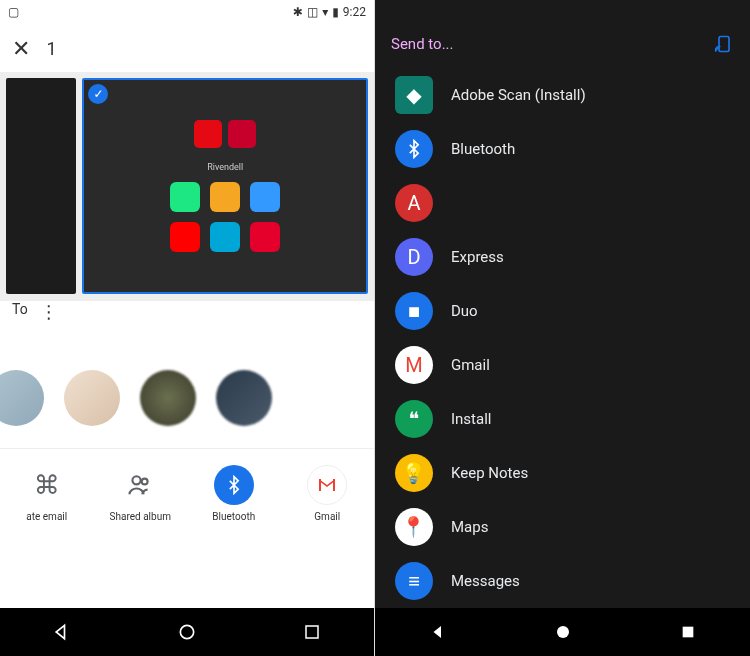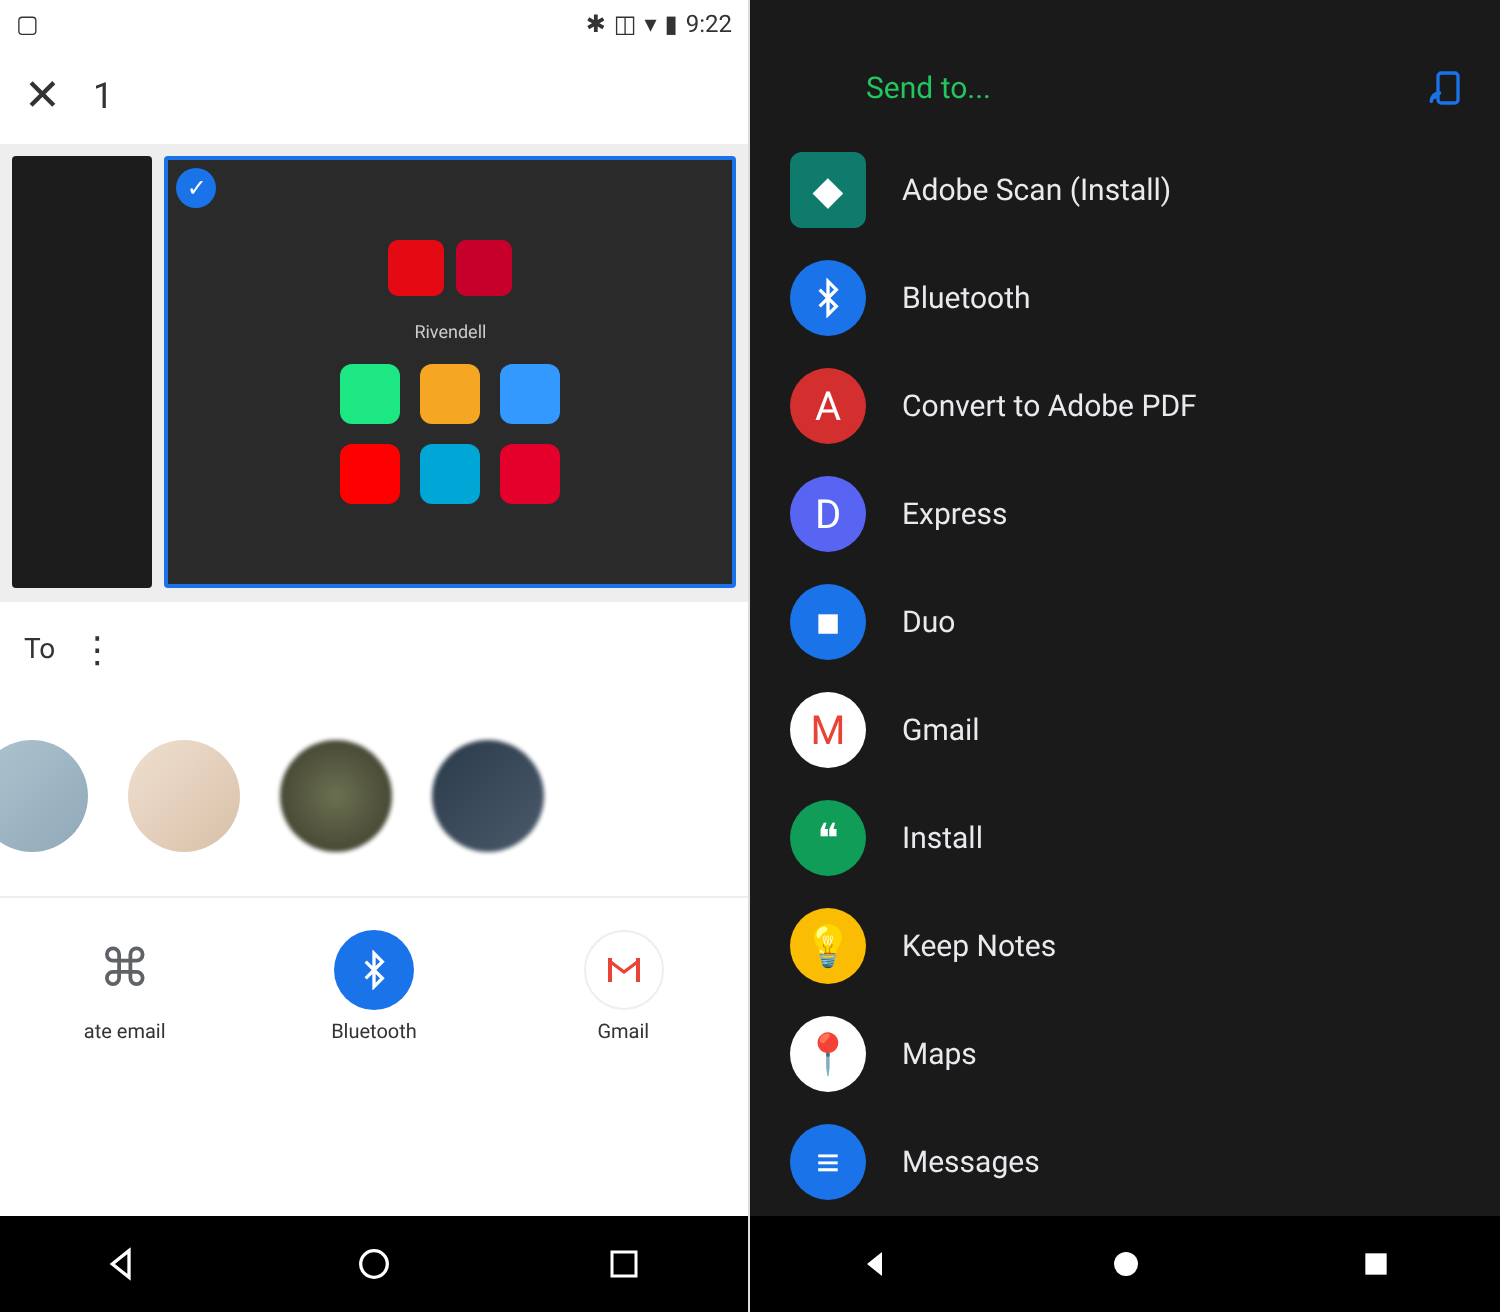--- a/index.html
+++ b/index.html
@@ -14,41 +14,41 @@
 .header { height: 48px; display: flex; align-items: center; padding: 0 12px; gap: 16px; }
 .close-btn { font-size: 22px; color: #333; cursor: pointer; }
 .header-title { font-size: 18px; color: #333; }
 .thumb-area { height: 228px; background: #eee; display: flex; gap: 6px; padding: 6px; position: relative; }
 .thumb { flex: 1; background: #2a2a2a; border-radius: 2px; position: relative; display: flex; flex-direction: column; align-items: center; justify-content: center; }
 .thumb.sel { border: 2px solid #1a73e8; flex: 2; }
 .check { position: absolute; top: 4px; left: 4px; width: 20px; height: 20px; background: #1a73e8; border-radius: 50%; color: #fff; font-size: 12px; display: flex; align-items: center; justify-content: center; }
 .thumb.small { flex: 0.5; background: #1c1c1c;}
 .app-grid { display: grid; grid-template-columns: repeat(3, 30px); gap: 10px; }
 .app-icon { width: 30px; height: 30px; border-radius: 6px; }
-.to-row { height: 48px; display: flex; align-items: center; padding: 0 12px; border-top: 1px solid #eee; }
+.to-row { height: 48px; display: flex; padding: 0 12px; border-top: 1px solid #eee; }
 .to-label { font-size: 14px; color: #333; margin-right: 12px; }
 .to-input { flex: 1; border: none; outline: none; font-size: 14px; color: #888; }
 .more-btn { font-size: 18px; color: #333; cursor: pointer; }
 .contacts { height: 100px; display: flex; align-items: center; gap: 20px; padding: 12px 0 12px 8px; overflow: hidden; }
 .avatar { width: 56px; height: 56px; border-radius: 50%; background: #ccc; flex-shrink: 0; }
 .avatar.a1 { background: linear-gradient(135deg,#b0c4d0,#8fa8b8); margin-left: -20px; }
 .avatar.a2 { background: linear-gradient(135deg,#f0e0d0,#d8c0a8); }
 .avatar.a3 { background: radial-gradient(circle,#6b7050,#3a3a2a); filter: blur(1px); }
 .avatar.a4 { background: linear-gradient(135deg,#2a3a4a,#4a5a6a); filter: blur(1px); }
 .share-row { height: 90px; display: flex; align-items: center; justify-content: space-around; padding: 8px 0; border-top: 1px solid #eee; }
 .share-item { display: flex; flex-direction: column; align-items: center; gap: 6px; width: 72px; cursor: pointer; }
 .share-icon { width: 40px; height: 40px; border-radius: 50%; display: flex; align-items: center; justify-content: center; font-size: 20px; }
 .share-label { font-size: 10px; color: #333; text-align: center; line-height: 1.2; }
 .nav-bar { height: 48px; background: #000; display: flex; align-items: center; justify-content: space-around; position: absolute; bottom: 0; left: 0; right: 0; }
 .nav-btn { color: #fff; font-size: 18px; cursor: pointer; display: flex; align-items: center; justify-content: center; width: 60px; }
 
 
 .dark-status { height: 20px; }
 .send-header { height: 48px; display: flex; align-items: center; justify-content: space-between; padding: 0 16px; }
-.send-title { color: #22c55e; font-size: 15px; margin-left: 42px; }
+.send-title { color: #f0abfc; font-size: 15px; }
 .cast-icon { color: #1a73e8; font-size: 18px; }
 .app-list { padding: 0 12px; overflow: hidden; }
 .app-item { height: 54px; display: flex; align-items: center; gap: 18px; cursor: pointer; padding-left: 8px; }
 .app-item-icon { width: 38px; height: 38px; border-radius: 50%; display: flex; align-items: center; justify-content: center; font-size: 20px; color: #fff; flex-shrink: 0; }
 .app-item-label { color: #e8eaed; font-size: 15px; }
 .nav-bar-dark { height: 48px; background: #000; display: flex; align-items: center; justify-content: space-around; position: absolute; bottom: 0; left: 0; right: 0; }
 
 svg { display: block; }
 </style>
 </head>
@@ -98,20 +98,31 @@
     <div class="avatar a1"></div>
     <div class="avatar a2"></div>
     <div class="avatar a3"></div>
     <div class="avatar a4"></div>
   </div>
 
   <div class="share-row">
     <div class="share-item">
       <div class="share-icon" style="color:#5f6368;font-size:26px">⌘</div>
       <span class="share-label">ate email</span>
+    </div>
+    <div class="share-item">
+      <div class="share-icon" style="color:#5f6368">
+        <svg width="28" height="28" viewBox="0 0 24 24" fill="none" stroke="#5f6368" stroke-width="1.8">
+            <circle cx="9" cy="8" r="3.5"></circle>
+            <circle cx="16" cy="9" r="2.5"></circle>
+            <path d="M3 20c0-3 3-5 6-5s6 2 6 5"></path>
+            <path d="M14 20c0-2 2-4 4.5-4"></path>
+          </svg>
+      </div>
+      <span class="share-label">Shared album</span>
     </div>
     <div class="share-item">
       <div class="share-icon" style="background:#1a73e8;color:#fff">
         <svg width="20" height="20" viewBox="0 0 24 24" fill="none" stroke="#fff" stroke-width="2">
             <path d="M7 7l10 10-5 5V2l5 5L7 17"></path>
           </svg>
       </div>
       <span class="share-label">Bluetooth</span>
     </div>
     <div class="share-item">
@@ -164,21 +175,20 @@
       <div class="app-item">
         <div class="app-item-icon" style="background: rgb(26, 115, 232);">
           <svg width="20" height="20" viewBox="0 0 24 24" fill="none" stroke="#fff" stroke-width="2">
             <path d="M7 7l10 10-5 5V2l5 5L7 17"></path>
           </svg>
         </div>
         <span class="app-item-label">Bluetooth</span>
       </div>
       <div class="app-item">
         <div class="app-item-icon" style="background: rgb(211, 47, 47);">A</div>
-        <span class="app-item-label">Convert to Adobe PDF</span>
       </div>
       <div class="app-item">
         <div class="app-item-icon" style="background: rgb(88, 101, 242);">D</div>
         <span class="app-item-label">Express</span>
       </div>
       <div class="app-item">
         <div class="app-item-icon" style="background: rgb(26, 115, 232);">■</div>
         <span class="app-item-label">Duo</span>
       </div>
       <div class="app-item">

